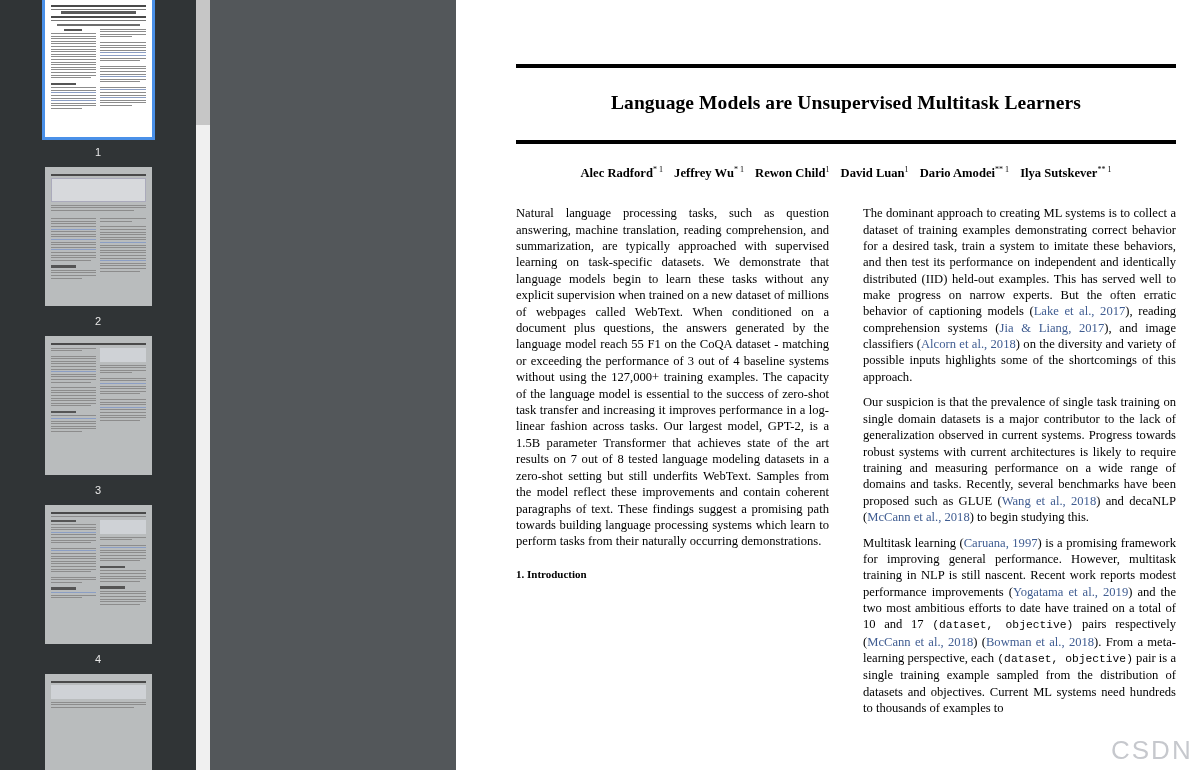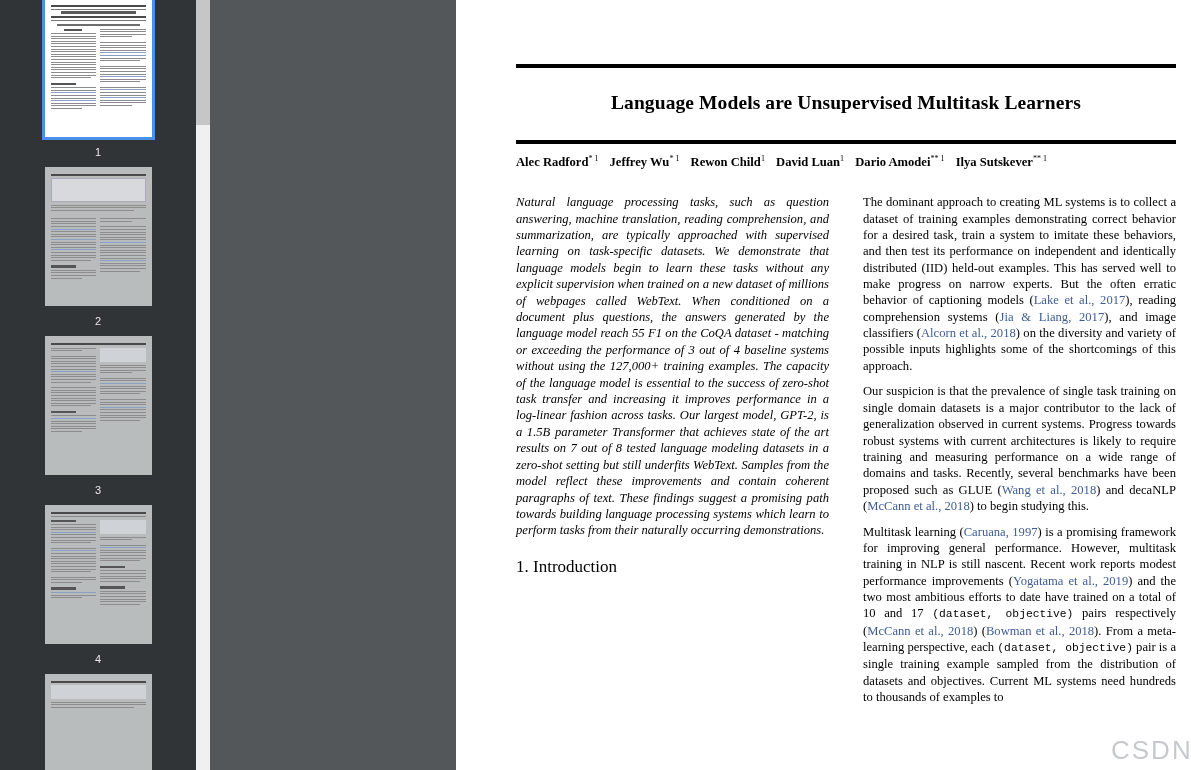--- a/index.html
+++ b/index.html
@@ -135,61 +135,61 @@
   .doc-title {
     text-align: center;
     font-size: 19.5px;
     font-weight: bold;
     letter-spacing: 0.1px;
     margin: 24px 0 26px 0;
     color: #000;
     font-family: "Liberation Serif", serif;
   }
   .authors {
+    text-align: center;
     font-size: 12.6px;
     font-weight: bold;
-    margin: 10px 0 0 0;
+    margin: 21px 0 0 0;
     color: #000;
   }
   .authors sup { font-size: 8px; font-weight: normal; }
   .au-sep { display: inline-block; width: 8px; }
 
   .columns {
     display: flex;
     gap: 34px;
     margin-top: 24px;
     width: 660px;
   }
   .col { width: 313px; }
   .abstract-head {
     text-align: center;
     font-size: 14.5px;
     font-weight: bold;
     margin: 0 0 12px 0;
   }
   .sec-head {
-    font-size: 17px;
-    font-weight: normal;
+    font-size: 11px;
+    font-weight: bold;
     margin: 18px 0 9px 0;
   }
   p.body {
     font-size: 12.6px;
     line-height: 16.35px;
     text-align: justify;
     margin: 0 0 9.5px 0;
     color: #000;
     hyphens: none;
   }
   p.abs {
     font-size: 12.6px;
     line-height: 16.4px;
     text-align: justify;
     margin: 0;
     color: #000;
-    font-style: italic;
   }
   .cite { color: #3f5c91; }
   .tt {
     font-family: "Liberation Mono", monospace;
     font-size: 11.3px;
     color: #000;
   }
 
   
   .watermark {

